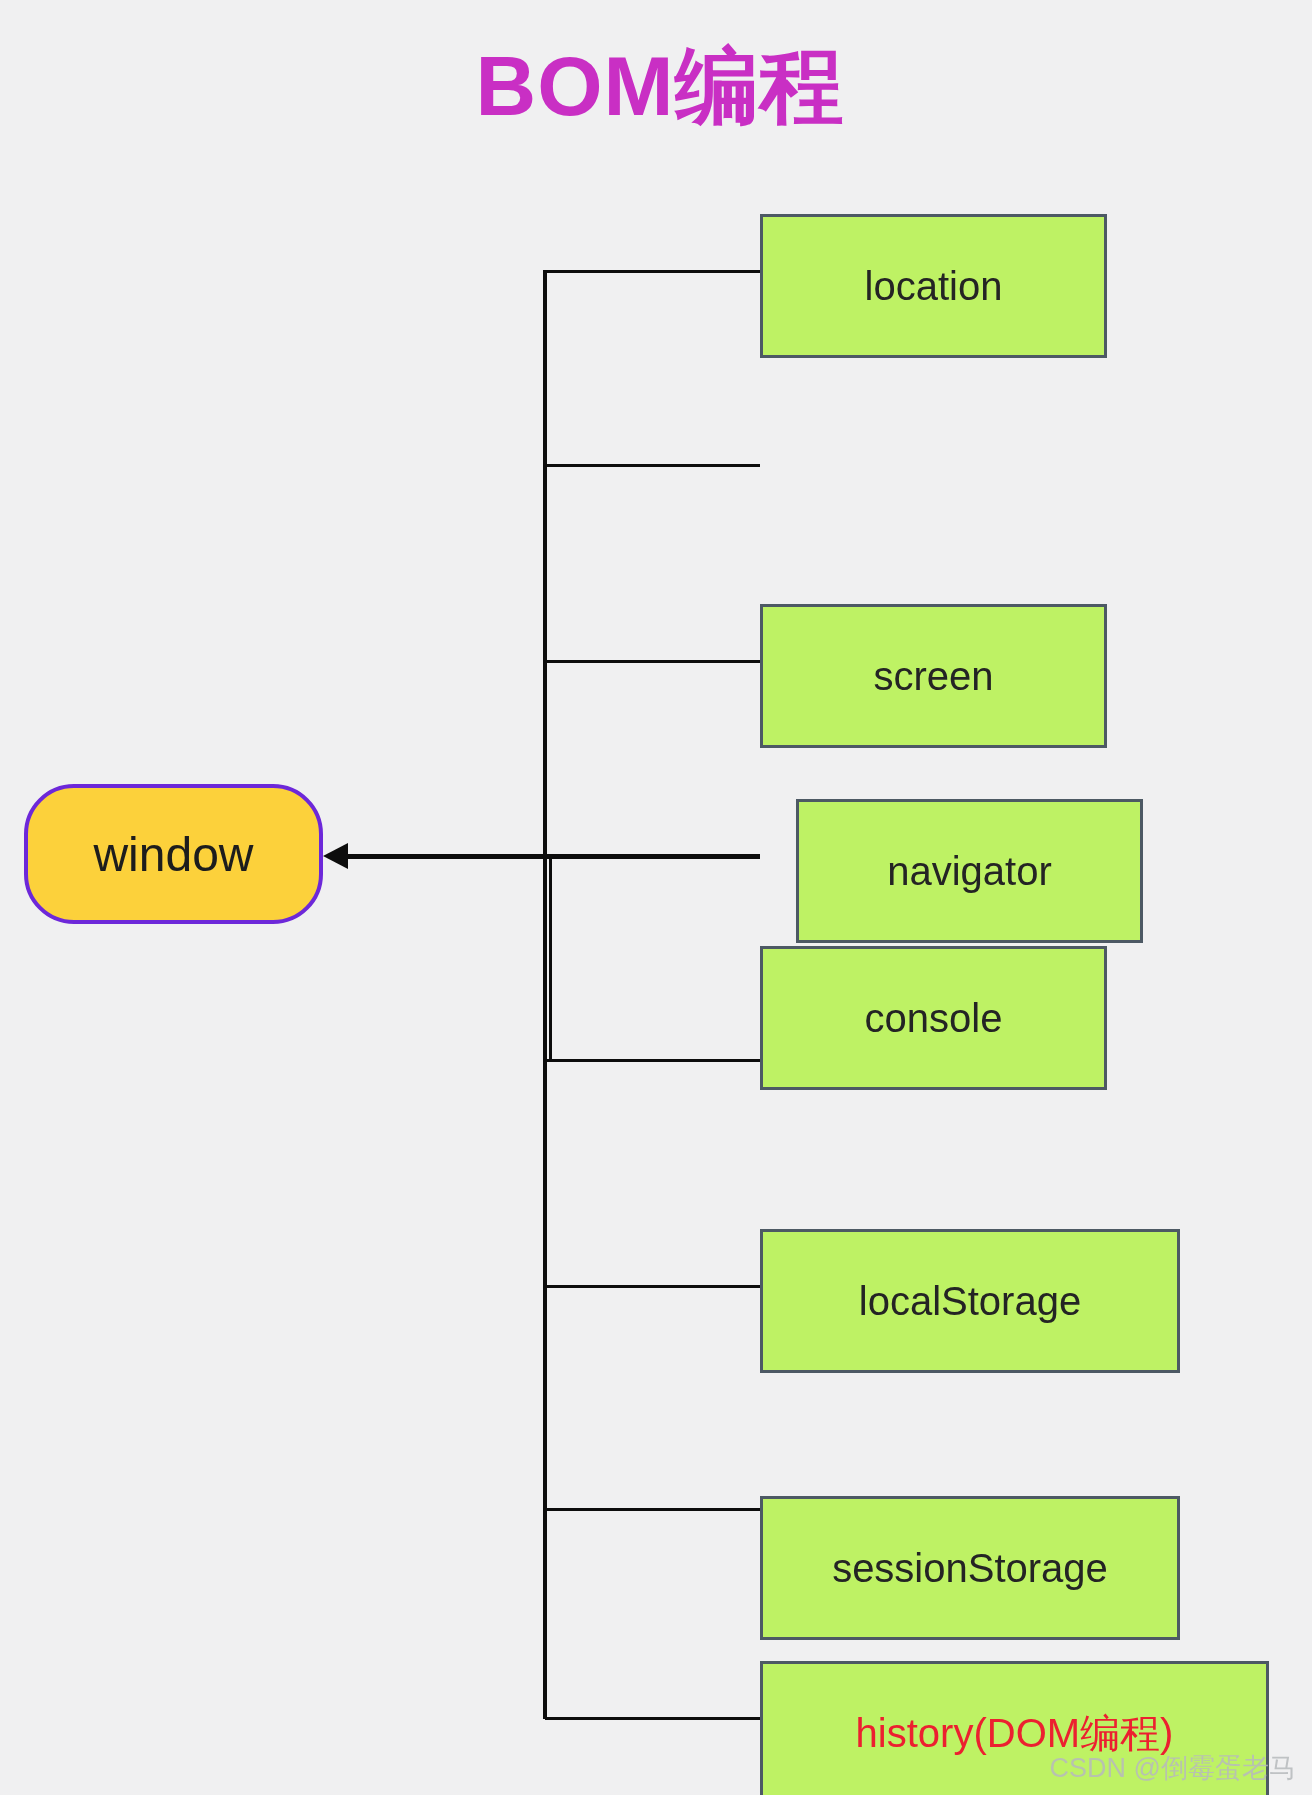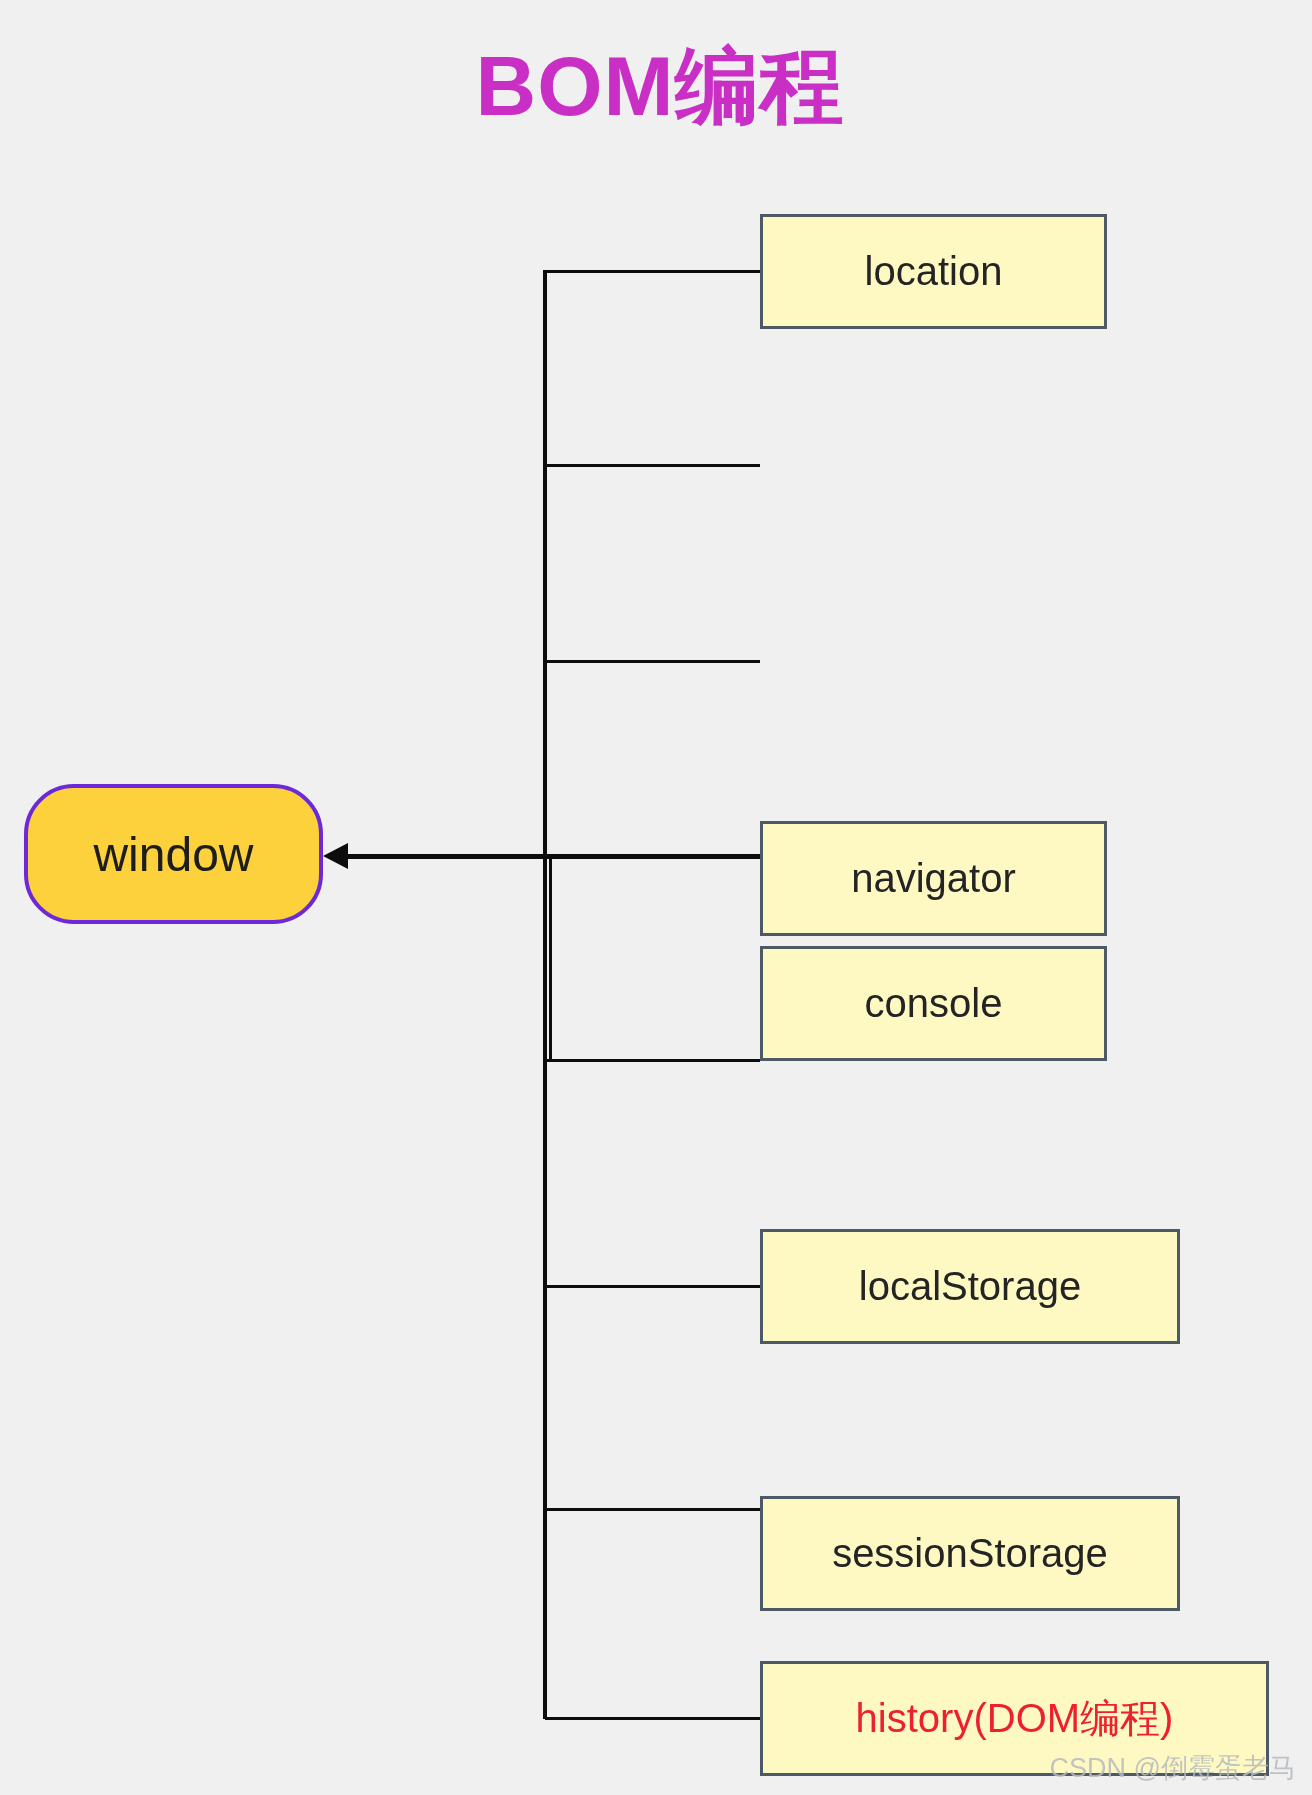--- a/index.html
+++ b/index.html
@@ -49,34 +49,34 @@
     border-top: 13px solid transparent;
     border-bottom: 13px solid transparent;
     border-right: 25px solid #0d0d0d;
   }
   
   .node {
     position: absolute;
     box-sizing: border-box;
     left: 760px;
     width: 347px;
-    height: 115px;
-    background: #fef9c3;
+    height: 144px;
+    background: #bef264;
     border: 3px solid #4d5964;
     display: flex;
     align-items: center;
     justify-content: center;
     font-size: 40px;
     color: #242424;
     text-align: center;
   }
   .b0 { top: 214px; }
   .b1 { top: 408px; }
   .b2 { top: 604px; }
-  .b3 { top: 821px; }
+  .b3 { top: 799px; margin-left: 36px; }
   .b4 { top: 946px; }
   .b5 { top: 1229px; width: 420px; }
   .b6 { top: 1496px; width: 420px; }
   .b7 { top: 1661px; width: 509px; color: #ec2030; }
   
   .root {
     position: absolute;
     box-sizing: border-box;
     left: 24px;
     top: 784px;
@@ -116,20 +116,21 @@
   <div class="line arrow-line"></div>
   <div class="line conn c4"></div>
   <div class="line conn c5"></div>
   <div class="line conn c6"></div>
   <div class="line conn c7"></div>
   <div class="arrowhead"></div>
 
   <div class="root">window</div>
 
   <div class="node b0">location</div>
+  <div class="node b2">screen</div>
   <div class="node b3">navigator</div>
   <div class="node b4">console</div>
   <div class="node b5">localStorage</div>
   <div class="node b6">sessionStorage</div>
   <div class="node b7">history(DOM编程)</div>
 
   <div class="watermark">CSDN @倒霉蛋老马</div>
 
 </div>
 

